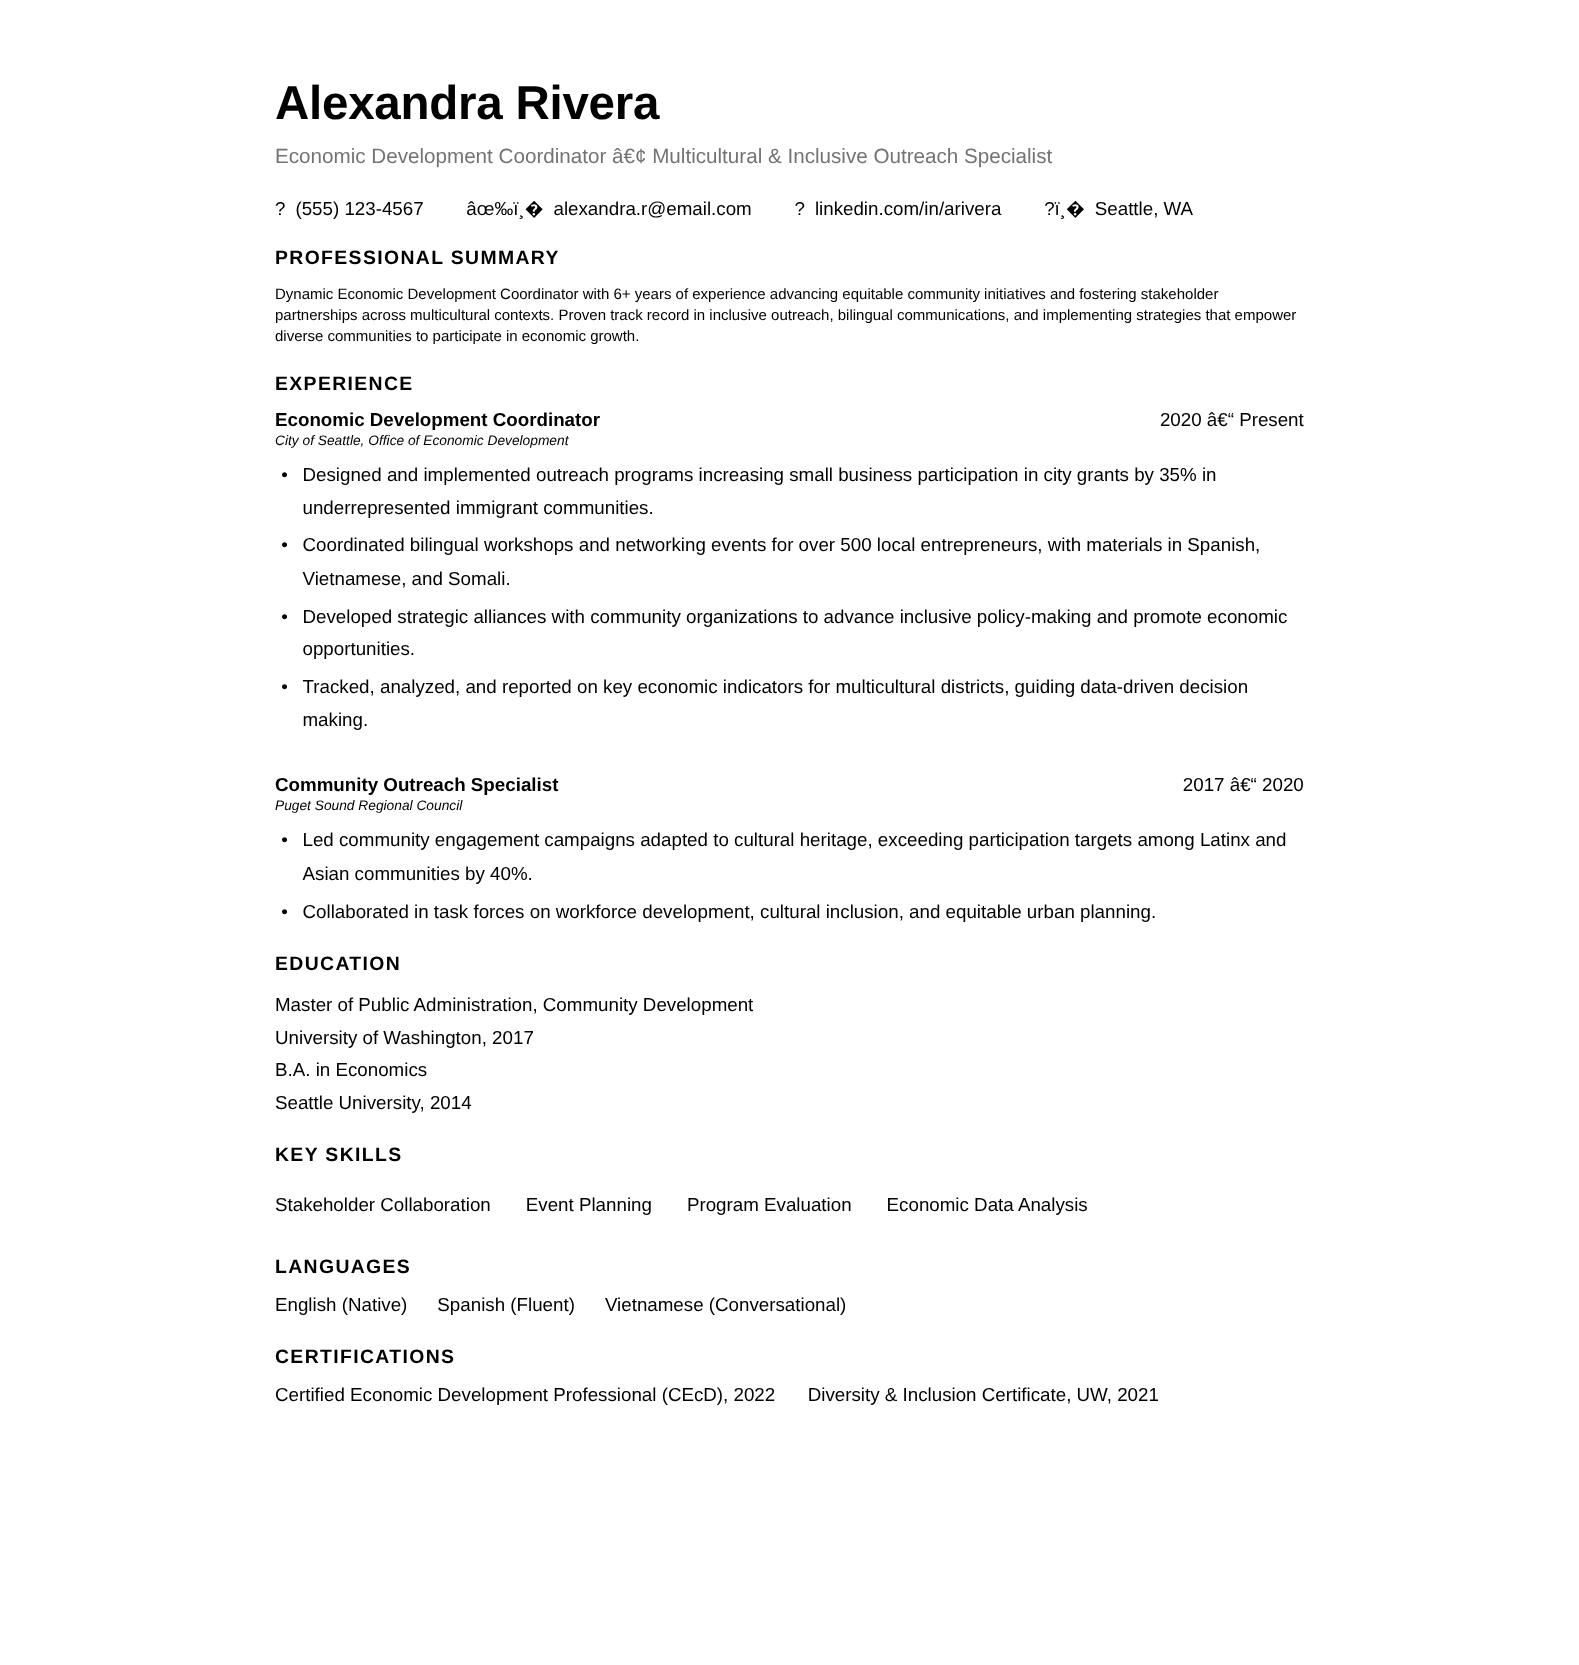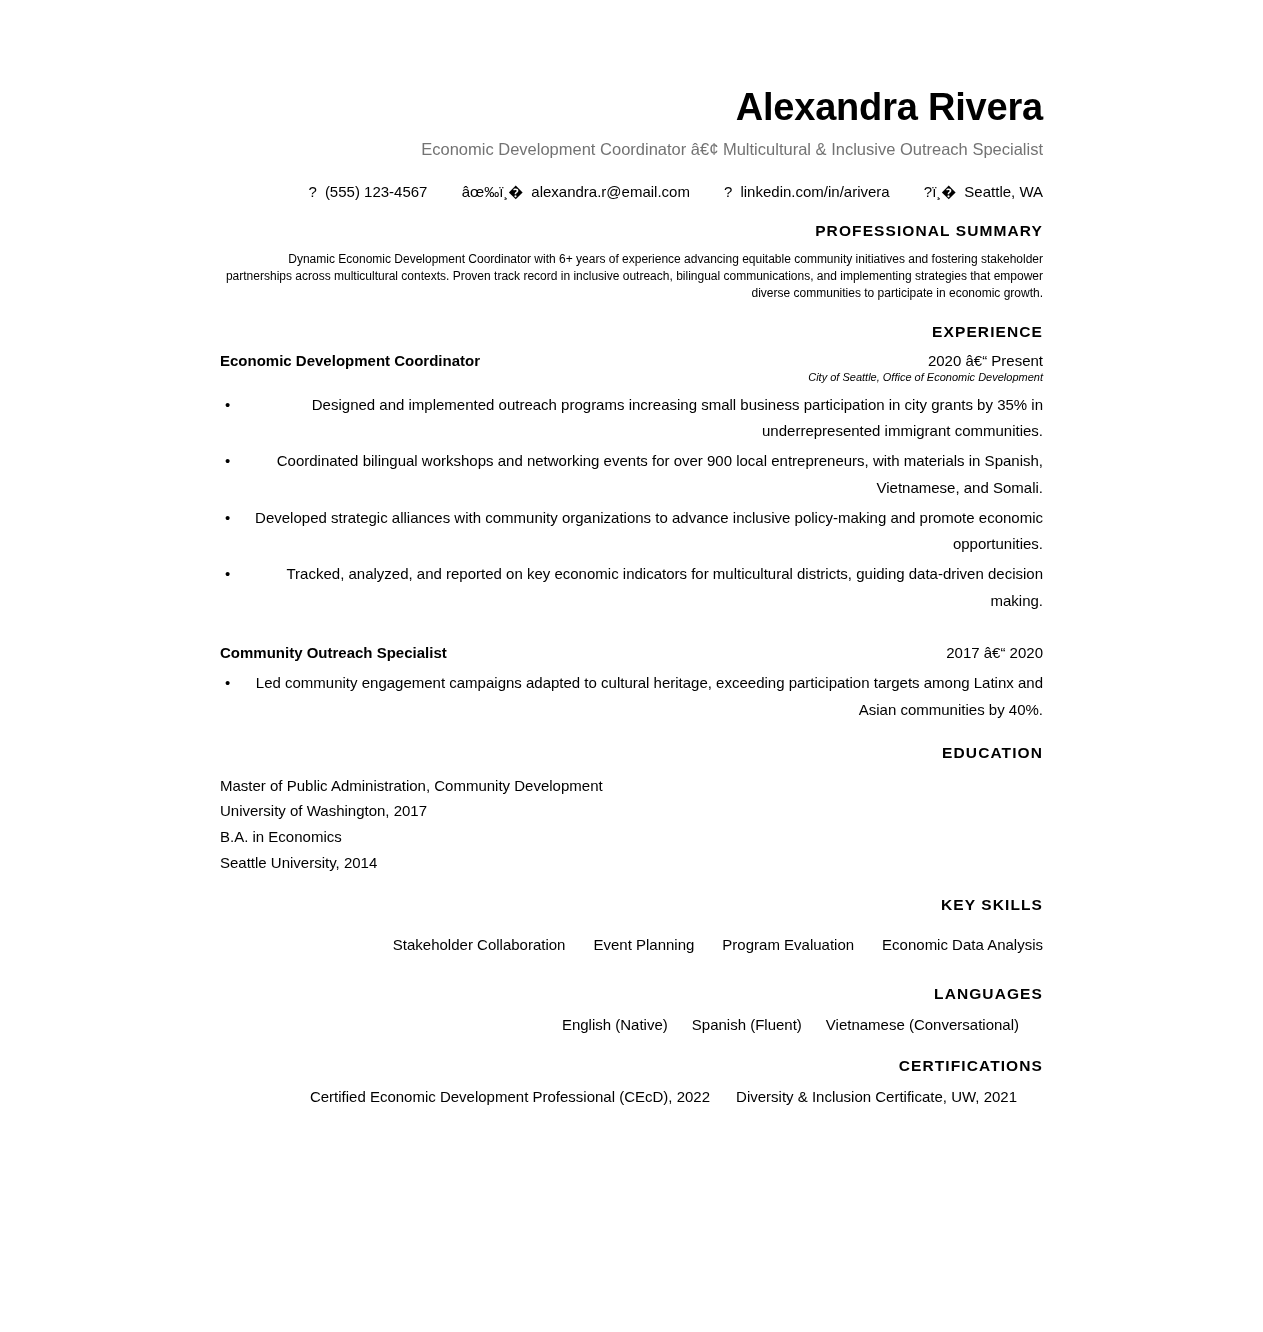--- a/index.html
+++ b/index.html
@@ -8,23 +8,22 @@
     width: 1263px;
     height: 1332px;
     background: #ffffff;
     font-family: "Liberation Sans", sans-serif;
     color: #000000;
     overflow: hidden;
   }
   .page {
     width: 1263px;
     height: 1332px;
-    padding: 86px 220px 0 220px;
+    padding: 62px 220px 0 220px;
     background: #ffffff;
-    text-align: right;
   }
   .sheet { width: 823px; }
 
   
   .name {
     font-size: 38px;
     font-weight: bold;
     letter-spacing: -0.2px;
     line-height: 1.15;
     margin: 0 0 9px 0;
@@ -147,32 +146,34 @@
       <div class="sec-head">EXPERIENCE</div>
       <div id="experience-list">
           <div class="job">
             <div class="job-line">
               <div class="job-title">Economic Development Coordinator</div>
               <div class="job-date">2020 â€“ Present</div>
             </div>
             <div class="job-org">City of Seattle, Office of Economic Development</div>
             <ul class="bullets">
               <li>Designed and implemented outreach programs increasing small business participation in city grants by 35% in underrepresented immigrant communities.</li>
-              <li>Coordinated bilingual workshops and networking events for over 900 local entrepreneurs, with materials in Spanish, Vietnamese, and Somali.</li>
+              <li>Coordinated bilingual workshops and networking events for over 500 local entrepreneurs, with materials in Spanish, Vietnamese, and Somali.</li>
               <li>Developed strategic alliances with community organizations to advance inclusive policy-making and promote economic opportunities.</li>
               <li>Tracked, analyzed, and reported on key economic indicators for multicultural districts, guiding data-driven decision making.</li>
             </ul>
           </div>
           <div class="job">
             <div class="job-line">
               <div class="job-title">Community Outreach Specialist</div>
               <div class="job-date">2017 â€“ 2020</div>
             </div>
+            <div class="job-org">Puget Sound Regional Council</div>
             <ul class="bullets">
               <li>Led community engagement campaigns adapted to cultural heritage, exceeding participation targets among Latinx and Asian communities by 40%.</li>
+              <li>Collaborated in task forces on workforce development, cultural inclusion, and equitable urban planning.</li>
             </ul>
           </div>
         </div>
     </div>
 
     <div class="section">
       <div class="sec-head">EDUCATION</div>
       <div id="education-list">
           <div class="edu-row">
             <span>Master of Public Administration, Community Development</span>

